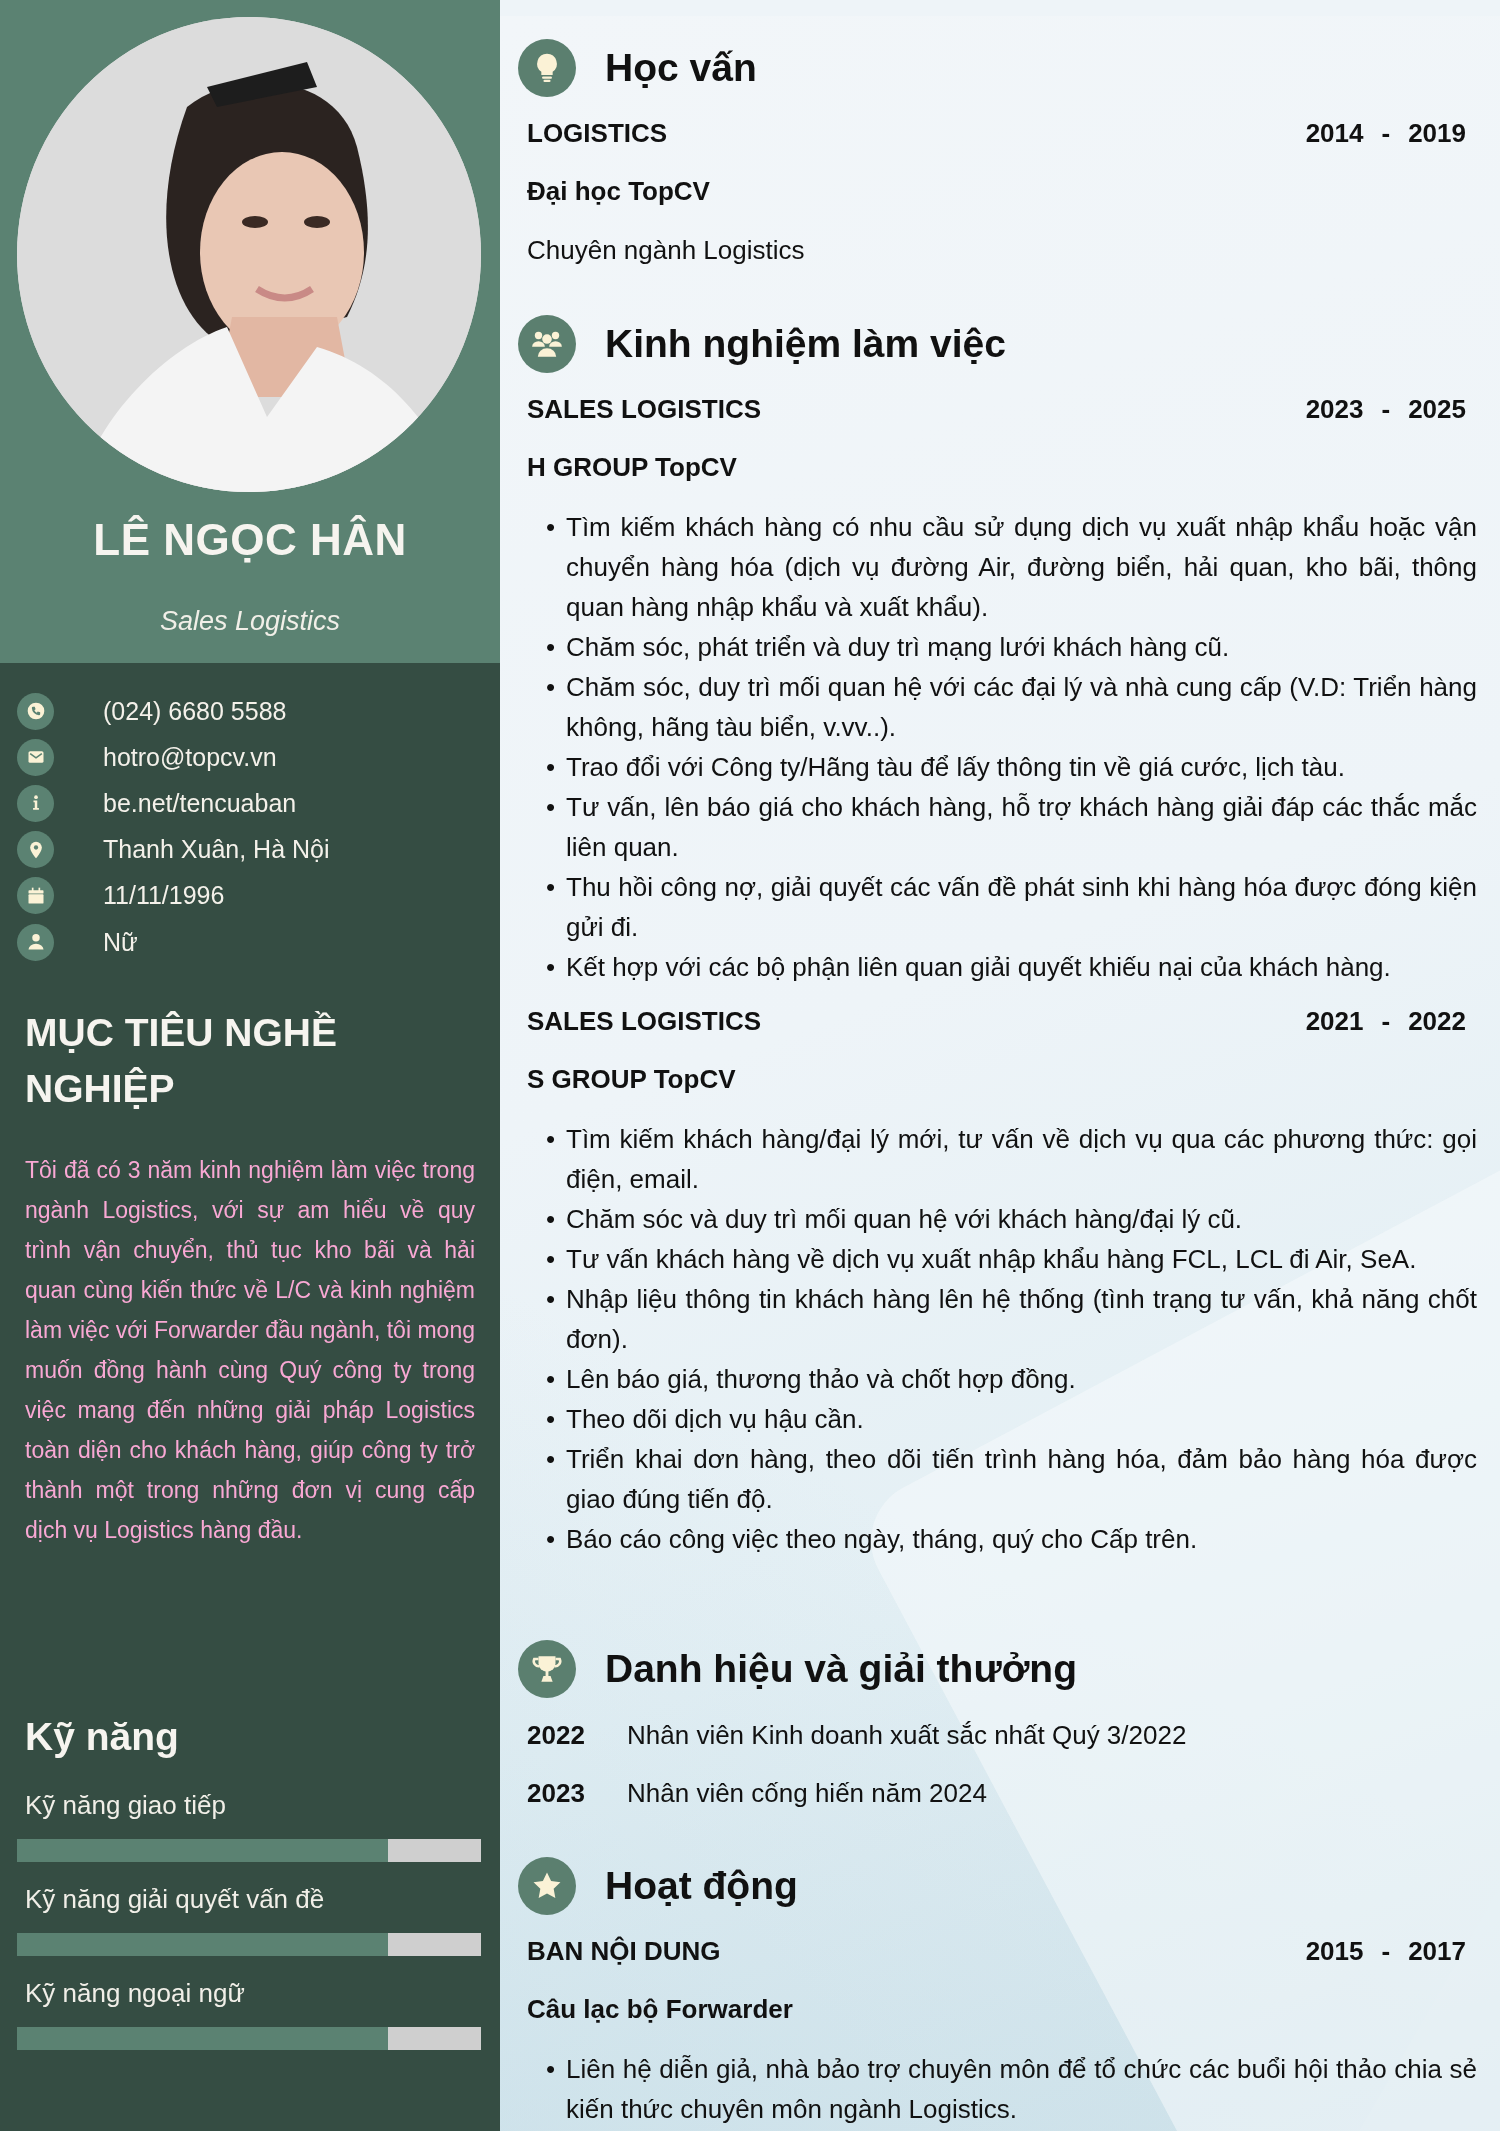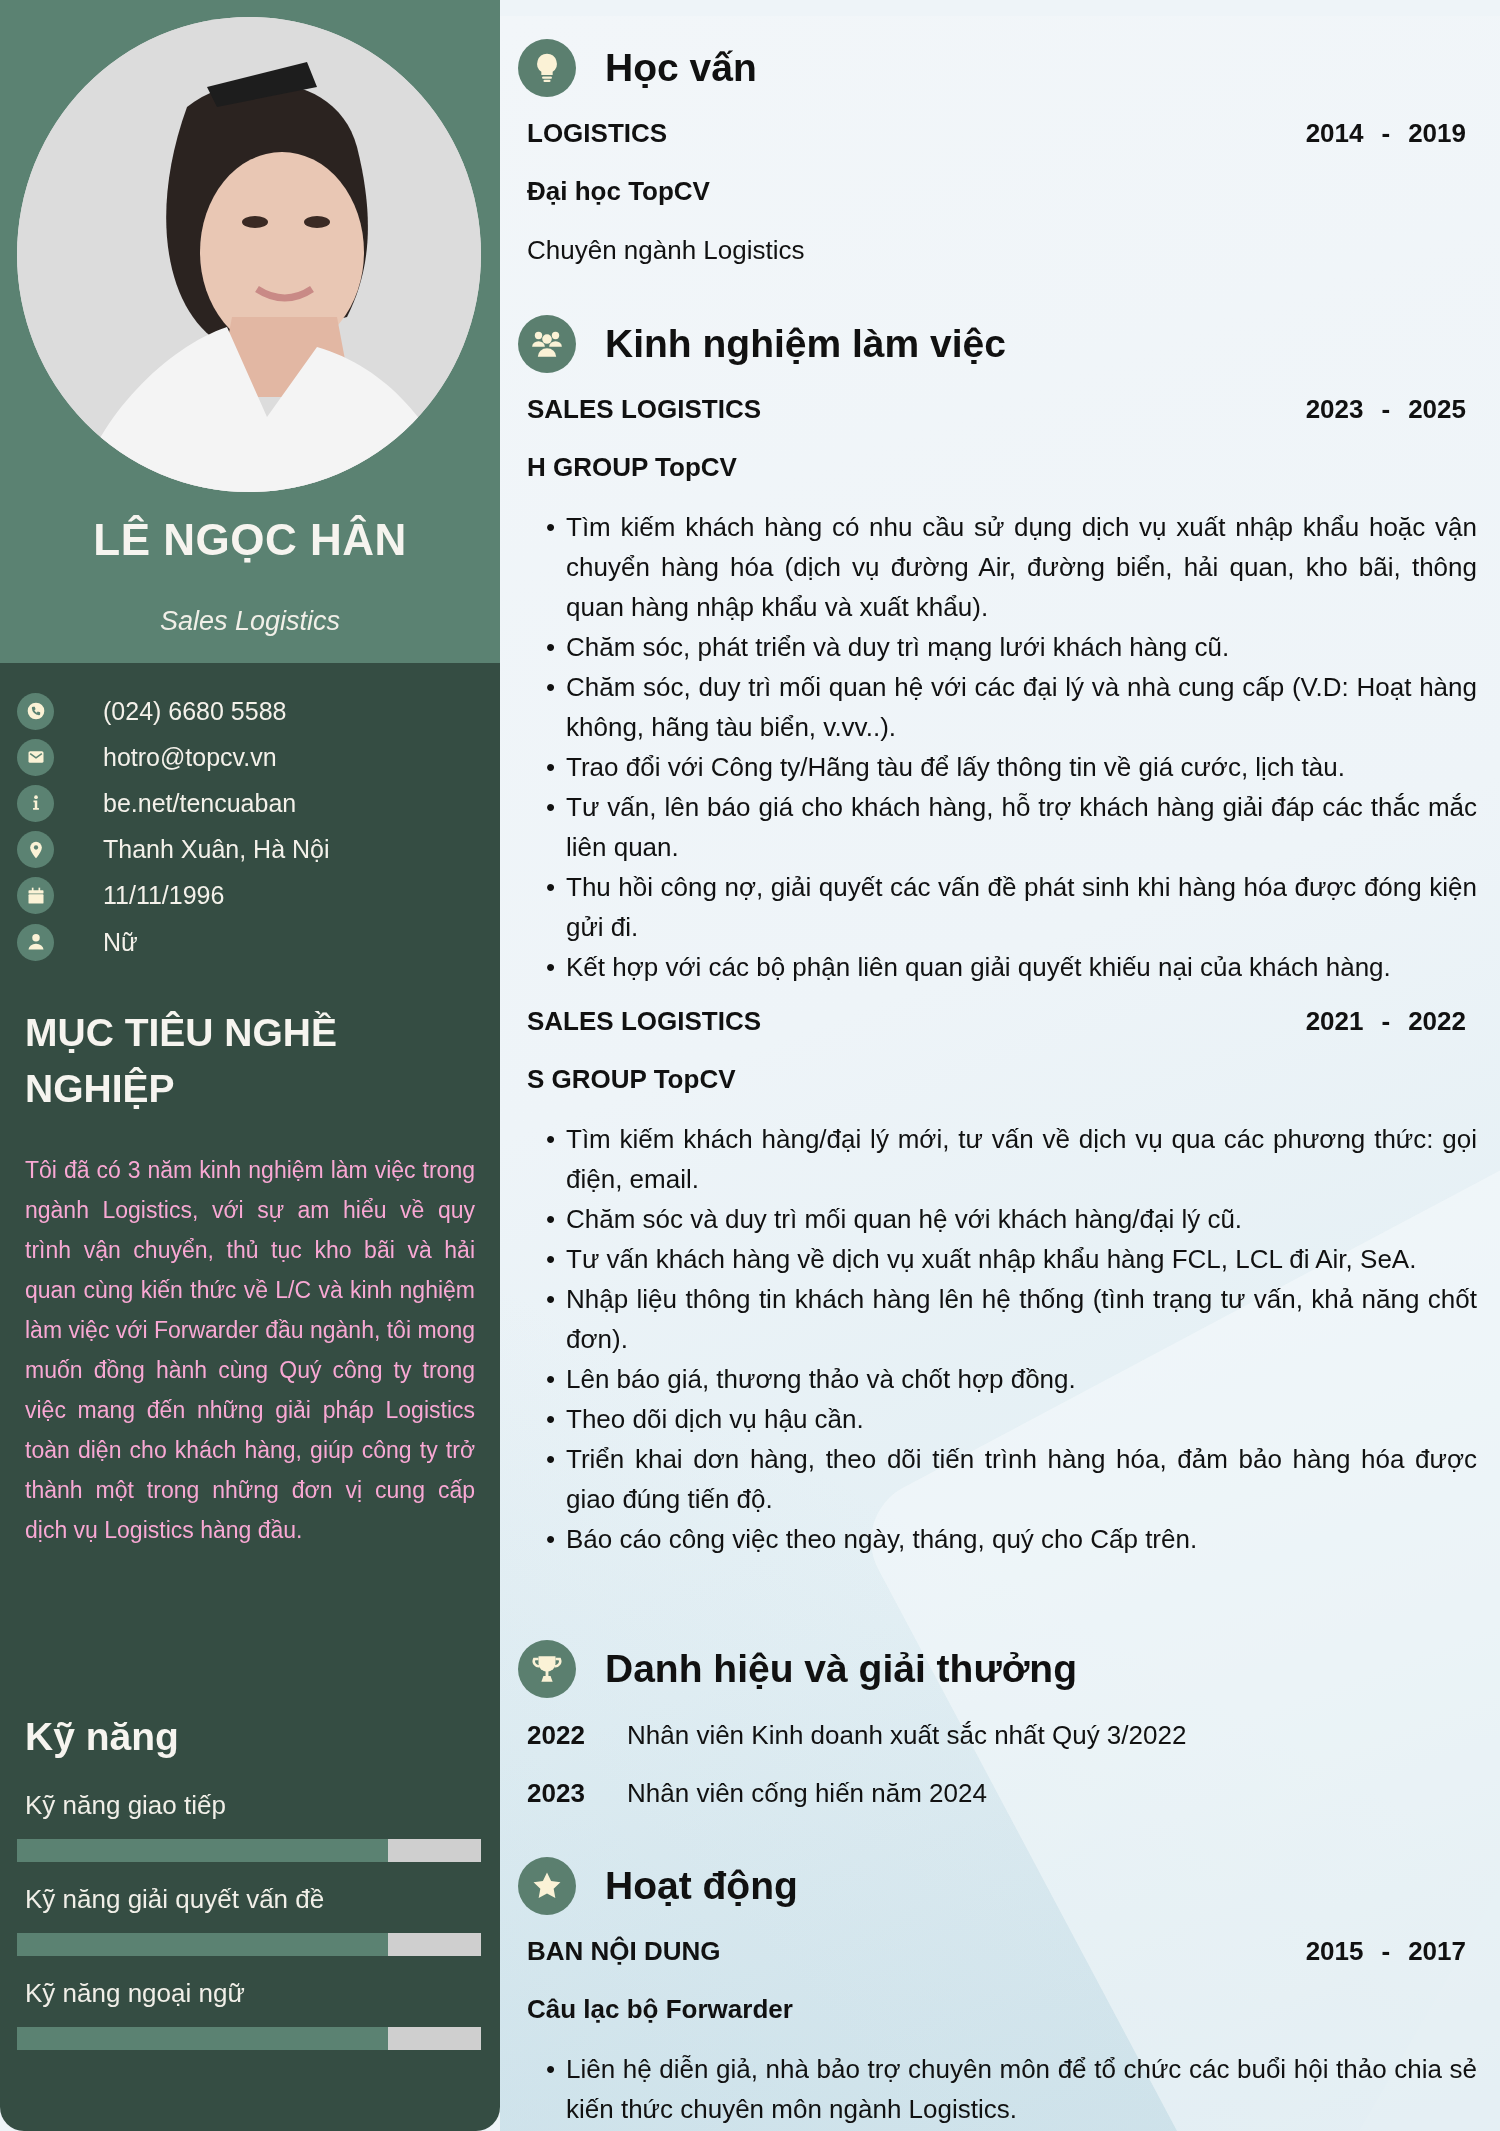--- a/index.html
+++ b/index.html
@@ -1,20 +1,20 @@
 <!DOCTYPE html>
 <html><head>
 <meta charset="utf-8">
 <style>
   * { box-sizing: border-box; margin: 0; padding: 0; }
   html, body { width: 1500px; height: 2131px; overflow: hidden; }
   body { position: relative; font-family: "DejaVu Sans", sans-serif; background: #eef4f8; }
 
   
-  .sidebar { position: absolute; left: 0; top: 0; width: 500px; height: 2131px; background: #354d43; color: #f4f1ea; border-radius: 24px; }
+  .sidebar { position: absolute; left: 0; top: 0; width: 500px; height: 2131px; background: #354d43; color: #f4f1ea; }
   .profile { position: absolute; left: 0; top: 0; width: 500px; height: 663px; background: #5b8272; }
   .photo { position: absolute; left: 17px; top: 17px; width: 464px; height: 475px; border-radius: 50%; background: #dcdcdc; overflow: hidden; }
   .photo svg { width: 100%; height: 100%; display: block; }
   .name { position: absolute; left: 0; top: 515px; width: 500px; text-align: center; font-family: "Liberation Sans", sans-serif; font-weight: 700; font-size: 44px; color: #f6f4ef; letter-spacing: 0.5px; }
   .title { position: absolute; left: 0; top: 606px; width: 500px; text-align: center; font-family: "Liberation Sans", sans-serif; font-style: italic; font-size: 27px; color: #f1efe8; }
 
   .contacts { position: absolute; left: 17px; top: 688px; width: 470px; }
   .contact { display: flex; align-items: center; height: 46.2px; }
   .cicon { width: 37px; height: 37px; border-radius: 50%; background: #5b8272; display: flex; align-items: center; justify-content: center; flex: 0 0 37px; }
   .cicon svg { width: 20px; height: 20px; fill: #fbf2d6; }
@@ -209,21 +209,21 @@
       <span class="dates">
         <span>2023</span>
         <span class="dash">-</span>
         <span>2025</span>
       </span>
     </div>
     <div class="org" style="top:436px">H GROUP TopCV</div>
     <ul class="bullets" style="top:491px">
       <li>Tìm kiếm khách hàng có nhu cầu sử dụng dịch vụ xuất nhập khẩu hoặc vận chuyển hàng hóa (dịch vụ đường Air, đường biển, hải quan, kho bãi, thông quan hàng nhập khẩu và xuất khẩu).</li>
       <li>Chăm sóc, phát triển và duy trì mạng lưới khách hàng cũ.</li>
-      <li>Chăm sóc, duy trì mối quan hệ với các đại lý và nhà cung cấp (V.D: Hoạt hàng không, hãng tàu biển, v.vv..).</li>
+      <li>Chăm sóc, duy trì mối quan hệ với các đại lý và nhà cung cấp (V.D: Triển hàng không, hãng tàu biển, v.vv..).</li>
       <li>Trao đổi với Công ty/Hãng tàu để lấy thông tin về giá cước, lịch tàu.</li>
       <li>Tư vấn, lên báo giá cho khách hàng, hỗ trợ khách hàng giải đáp các thắc mắc liên quan.</li>
       <li>Thu hồi công nợ, giải quyết các vấn đề phát sinh khi hàng hóa được đóng kiện gửi đi.</li>
       <li>Kết hợp với các bộ phận liên quan giải quyết khiếu nại của khách hàng.</li>
     </ul>
 
     <div class="row" style="top:990px">
       <span>SALES LOGISTICS</span>
       <span class="dates">
         <span>2021</span>

